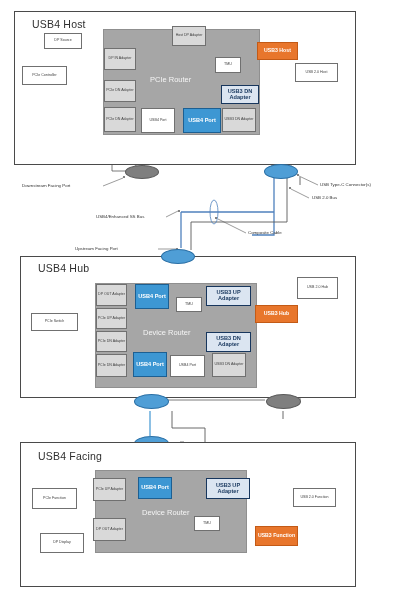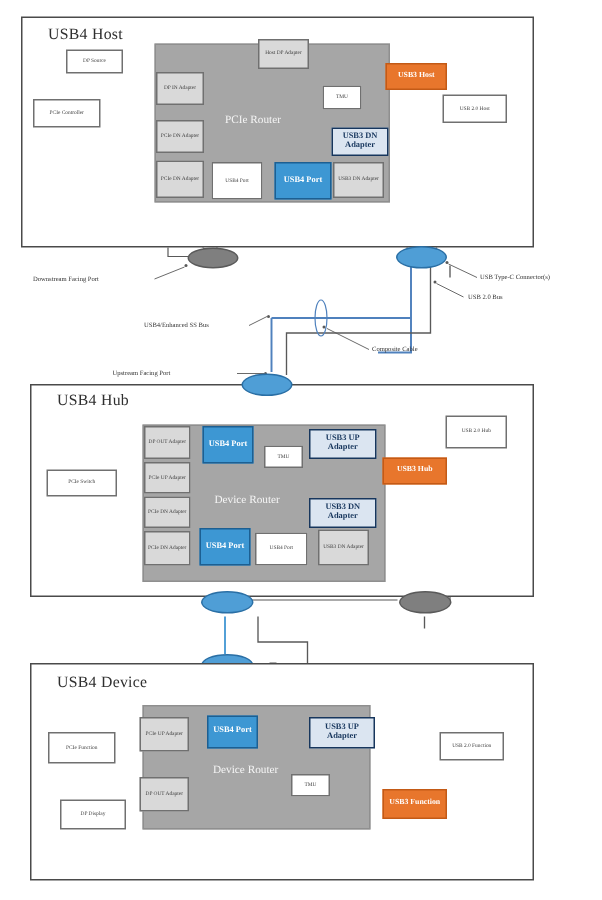--- a/index.html
+++ b/index.html
@@ -1,19 +1,19 @@
 <!DOCTYPE html>
 <html><head>
 <meta charset="utf-8">
 <style>
   html,body{margin:0;padding:0;background:#fff;}
   body{width:401px;height:600px;position:relative;
        font-family:"Liberation Sans","DejaVu Sans",sans-serif;
        overflow:hidden;color:#3a3a3a;}
-  #stage{position:absolute;left:0;top:0;width:401px;height:600px;font-family:Liberation Serif, serif;}
+  #stage{position:absolute;left:0;top:0;width:401px;height:600px;}
   svg#wires{position:absolute;left:0;top:0;width:401px;height:600px;}
 
   .sec{position:absolute;border:1.2px solid #4a4a4a;background:#fff;}
   .sec-title{position:absolute;font-size:10.5px;color:#2f2f2f;letter-spacing:.2px;}
 
   .router{position:absolute;background:#a6a6a6;border:1px solid #8f8f8f;}
   .router-label{position:absolute;font-size:7.5px;color:#ffffff;}
 
   .bx{position:absolute;box-sizing:border-box;display:flex;align-items:center;
       justify-content:center;text-align:center;line-height:1.05;}
@@ -213,21 +213,21 @@
   <div class="bx bx-blue" style="left:133px;top:352px;width:34px;height:25px;">USB4 Port</div>
   <div class="bx bx-white" style="left:170px;top:355px;width:35px;height:22px;">USB4 Port</div>
   <div class="bx bx-gray" style="left:212px;top:353px;width:34px;height:24px;">USB3 DN Adapter</div>
 
   <div class="port port-blue" style="left:134px;top:394px;width:33px;height:13px;"></div>
   <div class="port port-gray" style="left:266px;top:394px;width:33px;height:13px;"></div>
 
   <div class="port port-blue" style="left:134px;top:436px;width:33px;height:13px;"></div>
 
   <div class="sec" style="left:20px;top:442px;width:334px;height:143px;"></div>
-  <div class="sec-title" style="left:38px;top:450px;">USB4 Device</div>
+  <div class="sec-title" style="left:38px;top:450px;">USB4 Facing</div>
 
   <div class="router" style="left:95px;top:470px;width:150px;height:81px;"></div>
   <div class="router-label" style="left:142px;top:508px;color:#f5f5f5;">Device Router</div>
 
   <div class="bx bx-white" style="left:32px;top:488px;width:45px;height:21px;">PCIe Function</div>
   <div class="bx bx-white" style="left:40px;top:533px;width:44px;height:20px;">DP Display</div>
   <div class="bx bx-orange" style="left:255px;top:526px;width:43px;height:20px;">USB3 Function</div>
   <div class="bx bx-white" style="left:293px;top:488px;width:43px;height:19px;">USB 2.0 Function</div>
 
   <div class="bx bx-gray" style="left:93px;top:478px;width:33px;height:23px;">PCIe UP Adapter</div>

